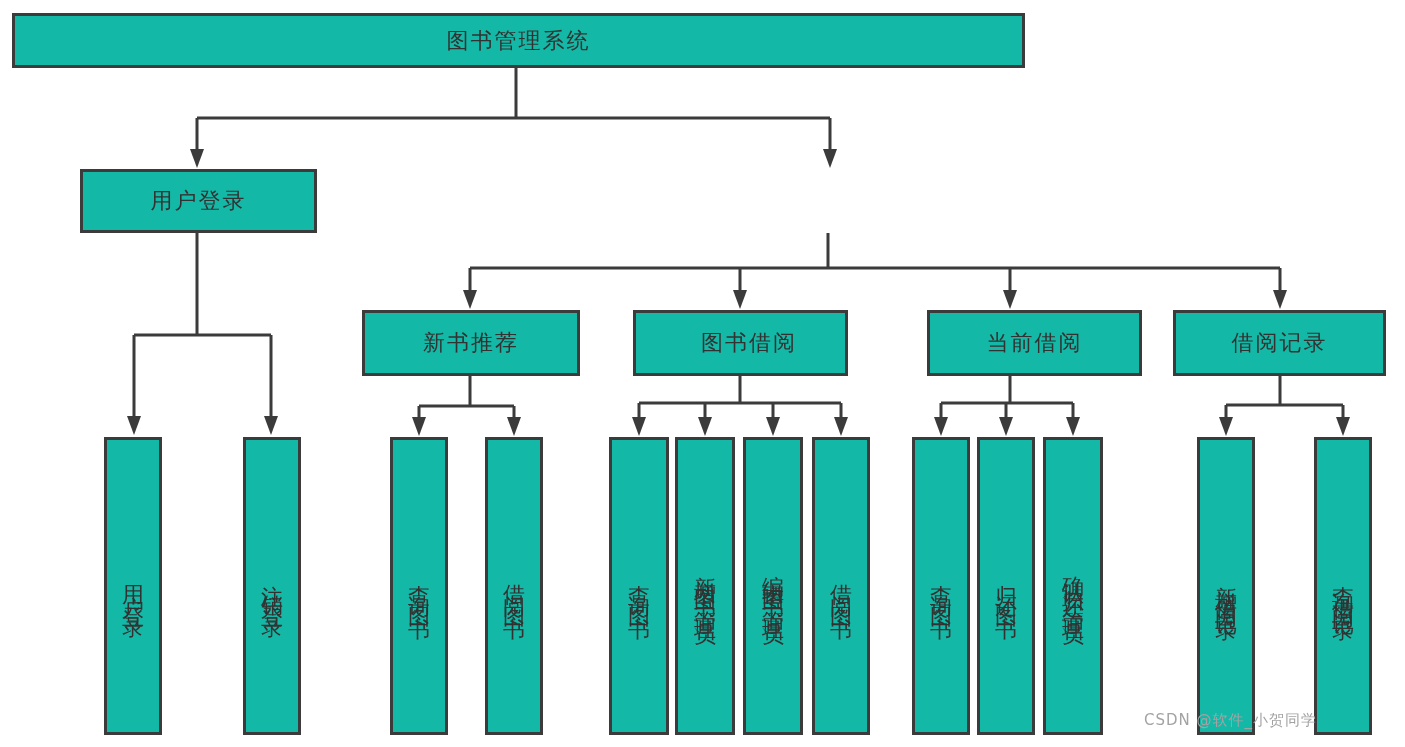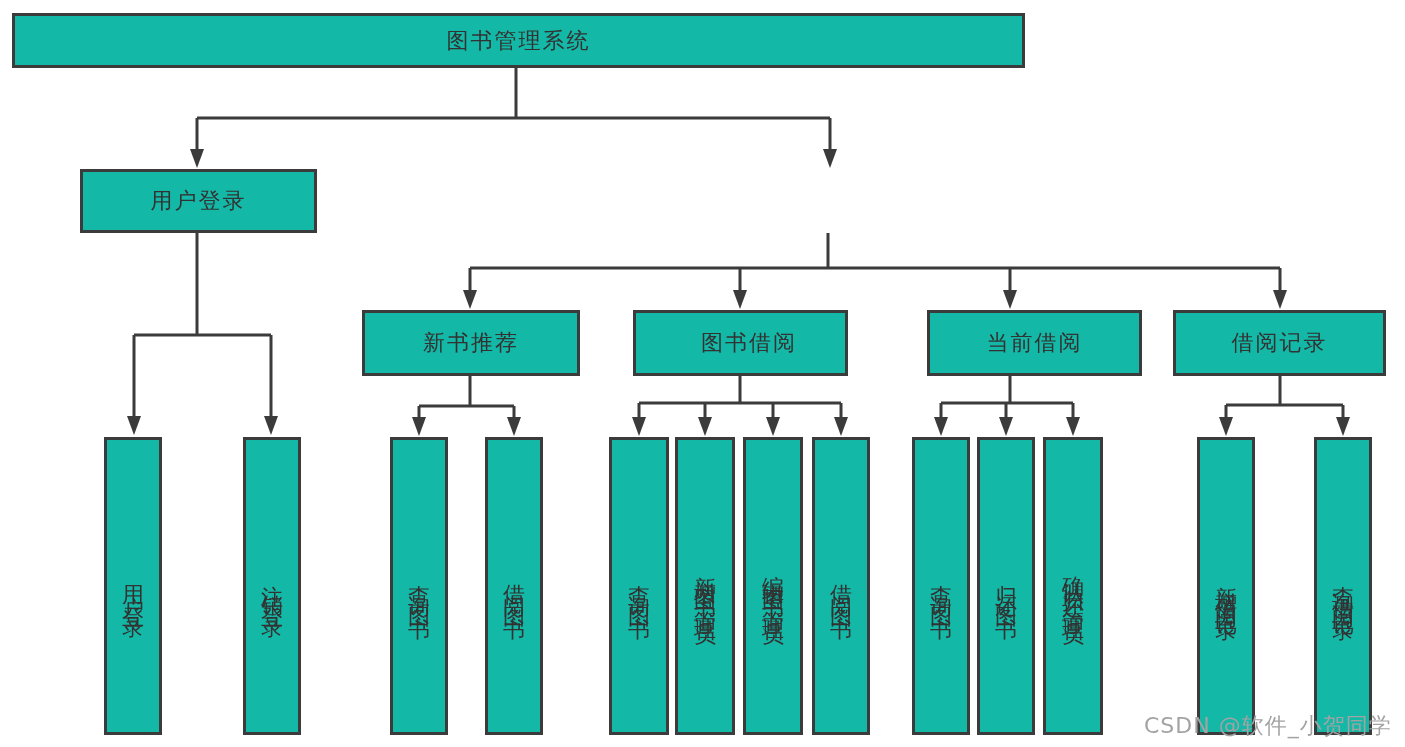--- a/index.html
+++ b/index.html
@@ -44,21 +44,21 @@
     font-size: 22px;
     letter-spacing: 11px;
     line-height: 1;
     padding-top: 6px;
   }
   .node.v.long { letter-spacing: 7px; }
   .watermark {
     position: absolute;
     left: 1144px;
     top: 711px;
-    font-size: 22px;
+    font-size: 15px;
     color: var(--wm);
     letter-spacing: 1px;
     white-space: nowrap;
     z-index: 5;
   }
 </style>
 </head>
 <body>
 
 <div class="canvas">

